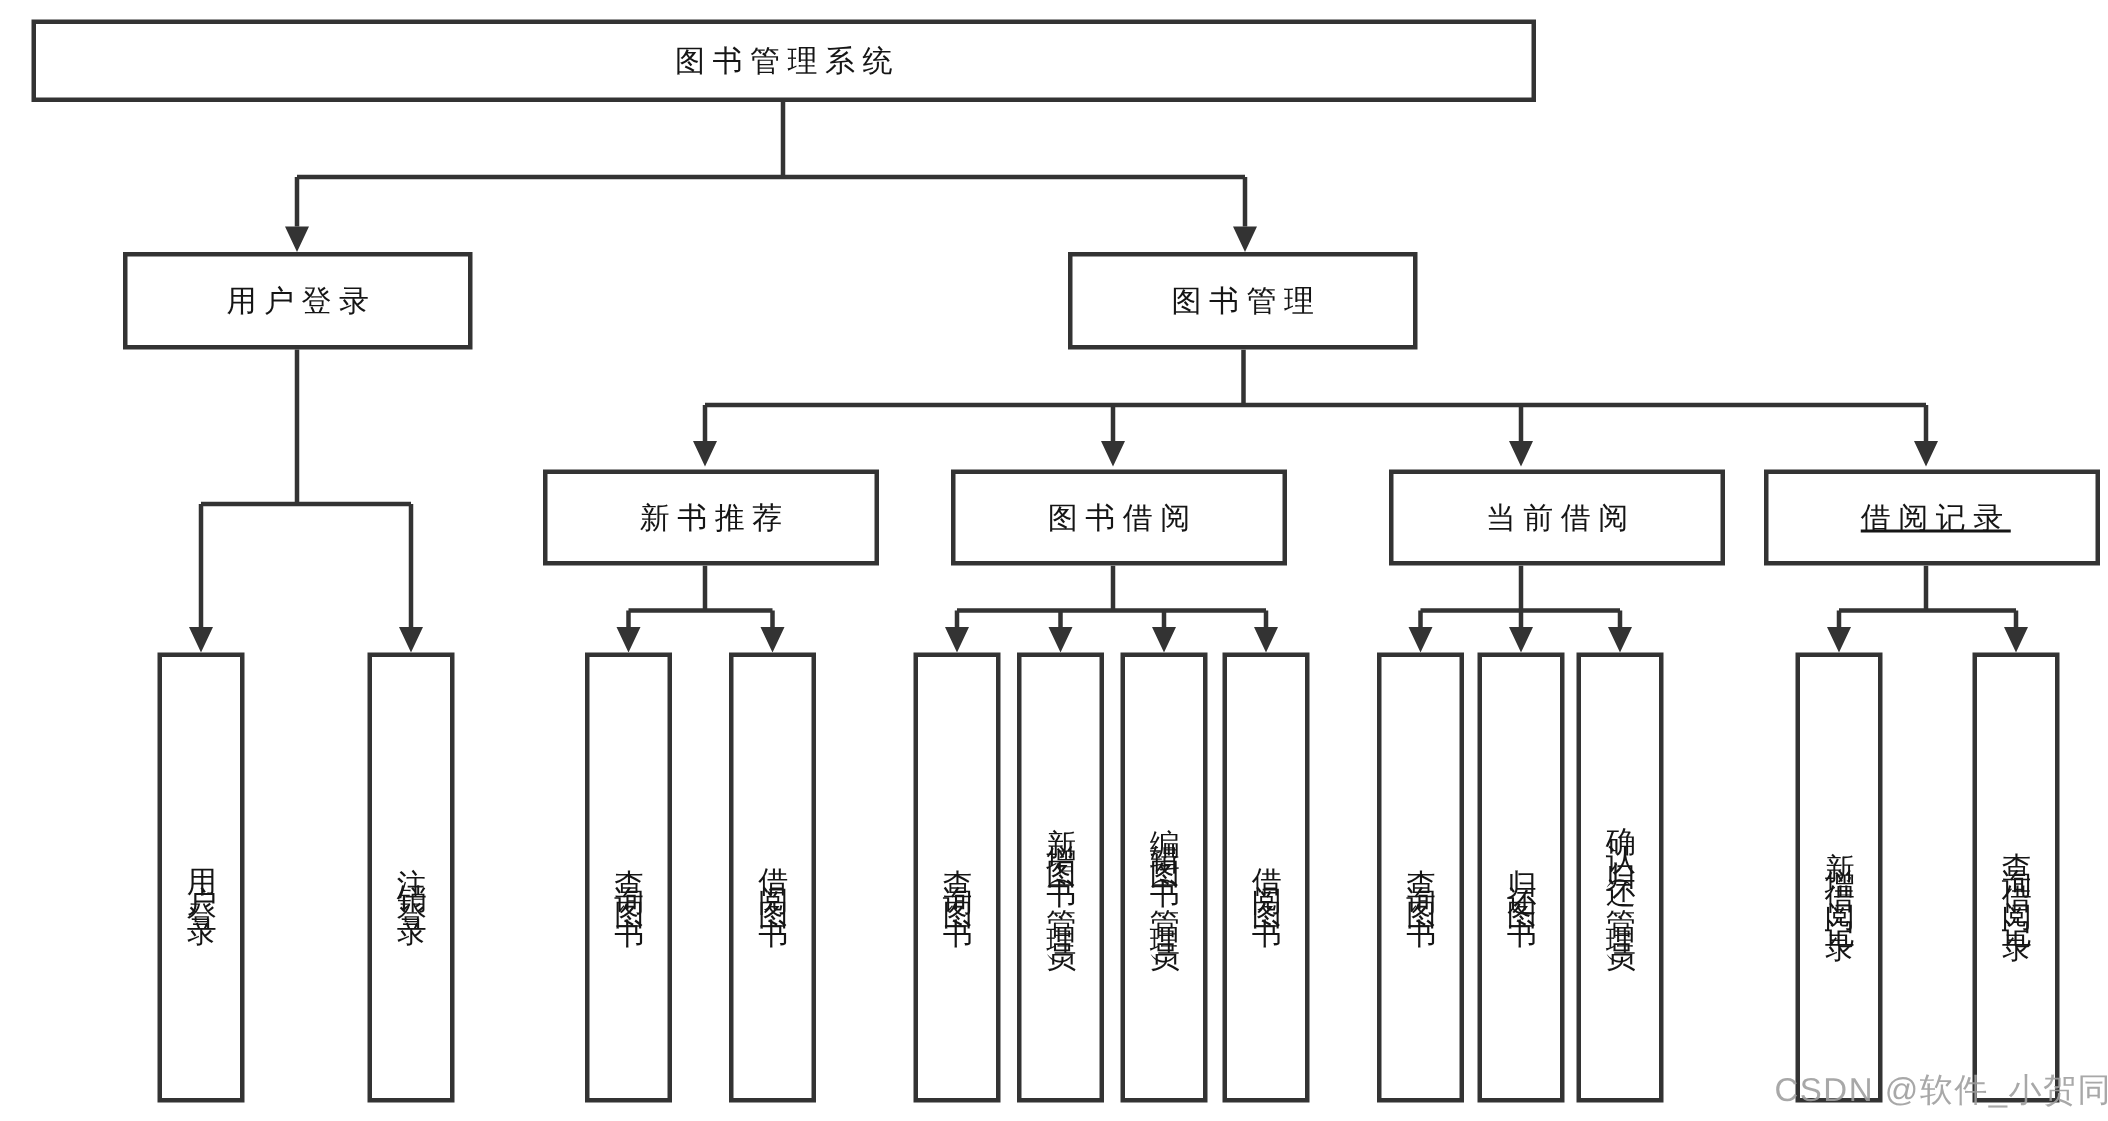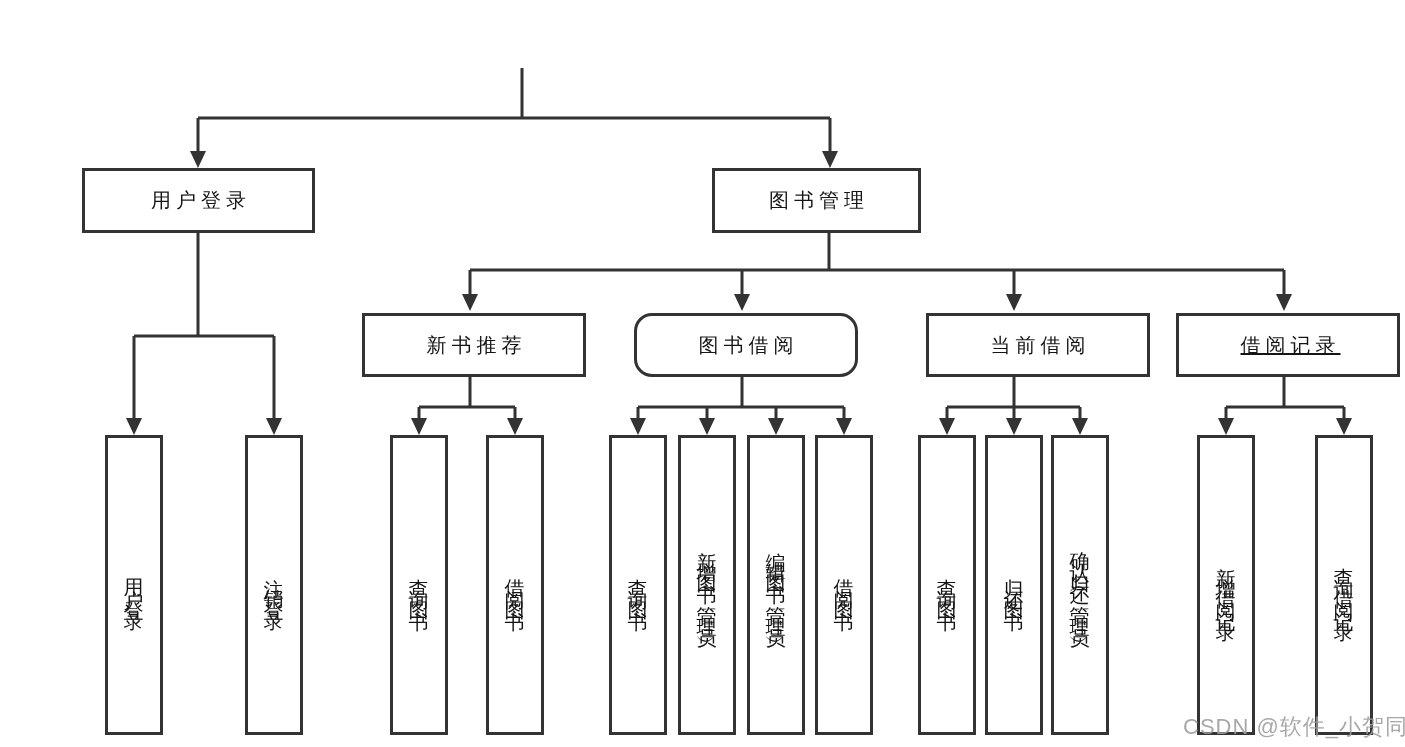--- a/index.html
+++ b/index.html
@@ -43,24 +43,24 @@
     text-orientation: mixed;
     font-size: 20px;
     letter-spacing: 11px;
     line-height: 1;
     white-space: nowrap;
   }
   
   .root-box   { left: 21px;   top: 13px;  width: 1003px; height: 55px; }
   .lvl2       { top: 168px; height: 65px; }
   .box-login  { left: 82px;  width: 233px; }
-  .box-mgmt   { left: 712px; width: 209px; }
+  .box-mgmt   { left: 712px; width: 233px; }
   .lvl3       { top: 313px; height: 64px; width: 224px; }
   .box-nb     { left: 362px; }
-  .box-bb     { left: 634px; border-radius: 18px; }
+  .box-bb     { left: 634px; }
   .box-cb     { left: 926px; }
   .box-br     { left: 1176px; text-decoration: underline; }
   .leaf       { top: 435px; height: 300px; width: 58px; }
   .leaf-1a { left: 105px; }
   .leaf-1b { left: 245px; }
   .leaf-2a { left: 390px; }
   .leaf-2b { left: 486px; }
   .leaf-3a { left: 609px; }
   .leaf-3b { left: 678px; }
   .leaf-3c { left: 747px; }
@@ -101,20 +101,23 @@
              M462 294 L478 294 L470 311 Z M734 294 L750 294 L742 311 Z
              M1006 294 L1022 294 L1014 311 Z M1276 294 L1292 294 L1284 311 Z
              M411 418 L427 418 L419 435 Z M507 418 L523 418 L515 435 Z
              M630 418 L646 418 L638 435 Z M699 418 L715 418 L707 435 Z
              M768 418 L784 418 L776 435 Z M836 418 L852 418 L844 435 Z
              M939 418 L955 418 L947 435 Z M1006 418 L1022 418 L1014 435 Z
              M1072 418 L1088 418 L1080 435 Z
              M1218 418 L1234 418 L1226 435 Z M1336 418 L1352 418 L1344 435 Z" fill="#333333" stroke="none"></path>
   </svg>
 
+  <div class="node root-box">
+    <span class="h-label">图书管理系统</span>
+  </div>
 
   <div class="node lvl2 box-login">
     <span class="h-label">用户登录</span>
   </div>
   <div class="node lvl2 box-mgmt">
     <span class="h-label">图书管理</span>
   </div>
 
   <div class="node lvl3 box-nb">
     <span class="h-label">新书推荐</span>

